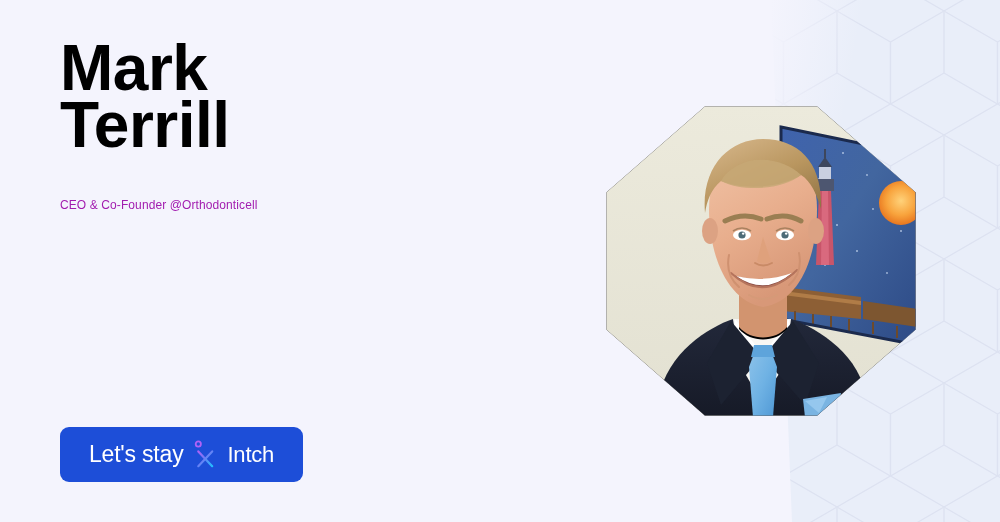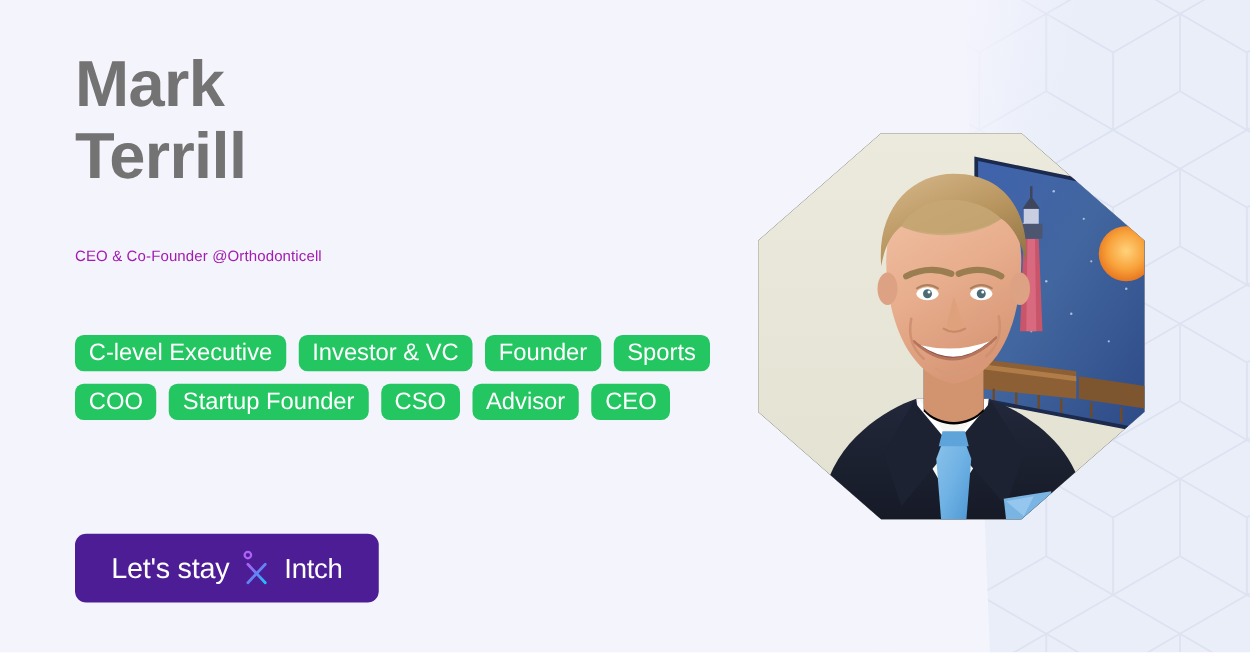--- a/index.html
+++ b/index.html
@@ -58,25 +58,25 @@
     left: 60px;
     top: 0;
     width: 560px;
     height: 522px;
   }
 
   .person-name {
     position: absolute;
     top: 40px;
     left: 0;
-    font-size: 52px;
+    font-size: 64px;
     font-weight: 800;
     line-height: 57px;
     letter-spacing: -0.5px;
-    color: #737373;
+    color: #000000;
     white-space: pre-line;
     margin: 0;
   }
 
   .person-role {
     position: absolute;
     top: 198px;
     left: 0;
     font-size: 12px;
     font-weight: 400;
@@ -112,21 +112,21 @@
   .cta-button {
     position: absolute;
     top: 427px;
     left: 0;
     display: inline-flex;
     align-items: center;
     justify-content: center;
     gap: 9px;
     height: 55px;
     padding: 0 29px;
-    background: #4c1d95;
+    background: #1d4ed8;
     border: none;
     border-radius: 9px;
     cursor: pointer;
     box-sizing: border-box;
   }
   .cta-text-left {
     color: #ffffff;
     font-size: 23px;
     font-weight: 500;
     letter-spacing: -0.2px;
@@ -343,31 +343,20 @@
     </div>
   </div>
 
   <div class="content">
 
     <h1 class="person-name">Mark
 Terrill</h1>
 
     <p class="person-role">CEO &amp; Co-Founder @Orthodonticell</p>
 
-    <div class="tags" id="tag-list">
-        <span class="tag">C-level Executive</span>
-        <span class="tag">Investor &amp; VC</span>
-        <span class="tag">Founder</span>
-        <span class="tag">Sports</span>
-        <span class="tag">COO</span>
-        <span class="tag">Startup Founder</span>
-        <span class="tag">CSO</span>
-        <span class="tag">Advisor</span>
-        <span class="tag">CEO</span>
-      </div>
 
     <button class="cta-button">
       <span class="cta-text-left">Let's stay</span>
       <span class="intch-logo">
         <svg viewBox="0 0 26 30" xmlns="http://www.w3.org/2000/svg" aria-hidden="true">
           <defs>
             <linearGradient id="intchG" x1="0" y1="0" x2="1" y2="1">
               <stop offset="0%" stop-color="#b062f6"></stop>
               <stop offset="45%" stop-color="#6b7df5"></stop>
               <stop offset="100%" stop-color="#22c0ff"></stop>

